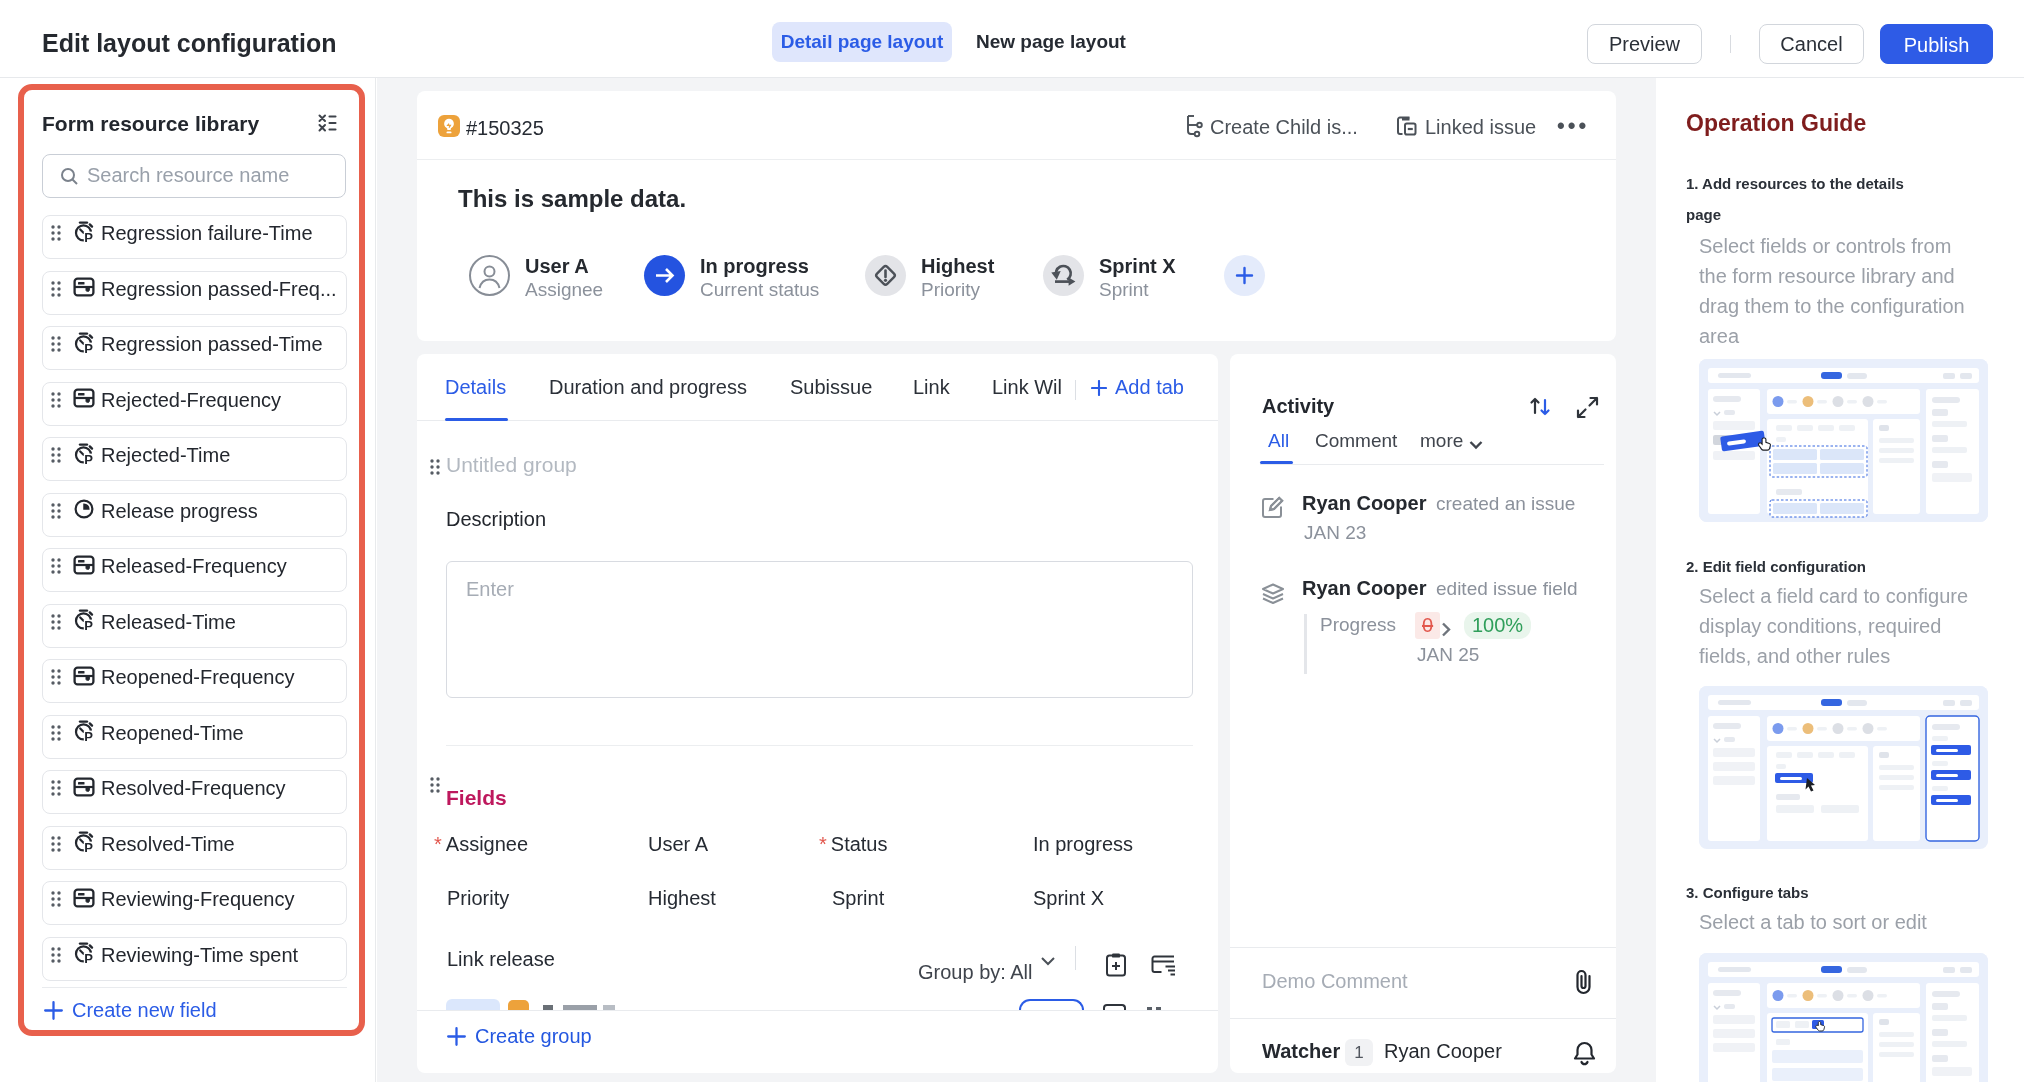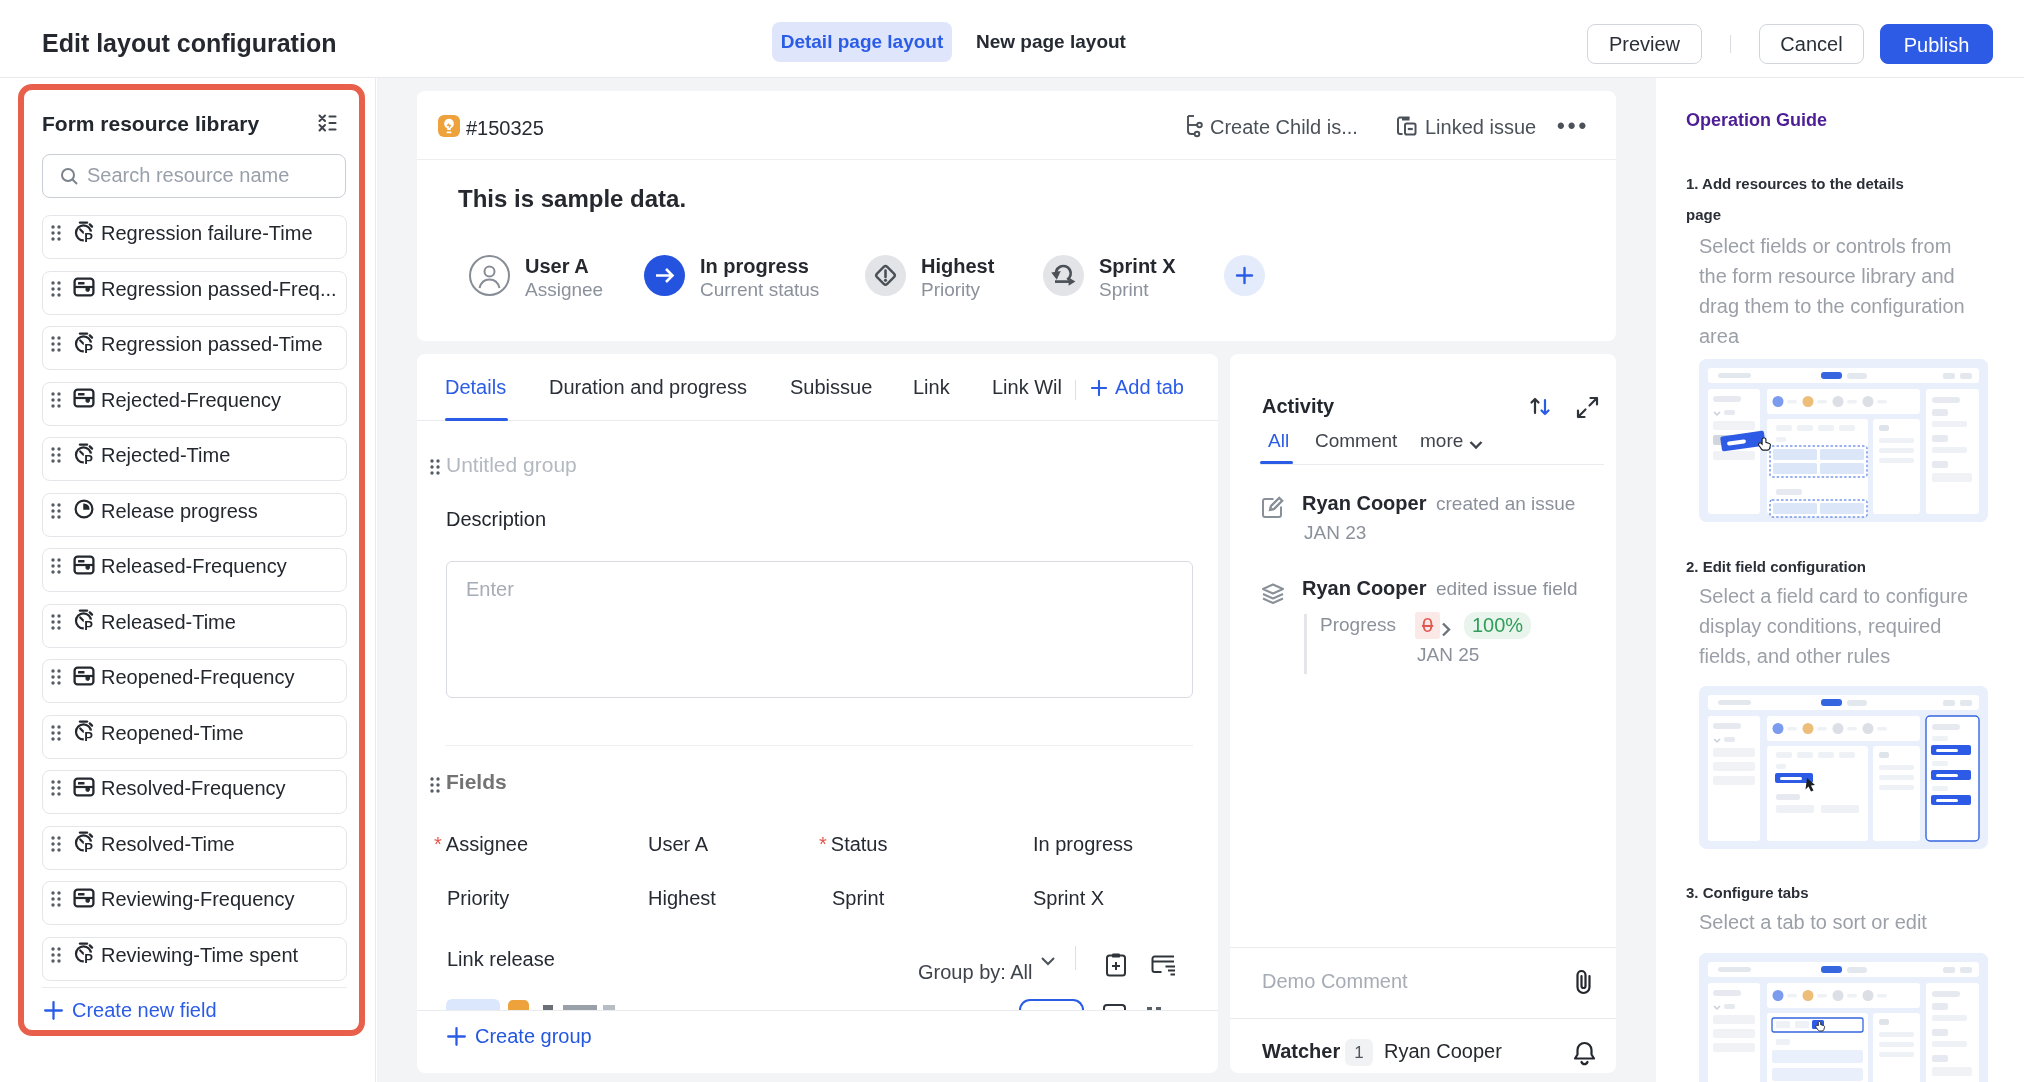--- a/index.html
+++ b/index.html
@@ -56,21 +56,21 @@
 .tab { position:absolute; top:22px; font-size:20px; color:#2b3038; white-space:nowrap; }
 .tab.active { color:#2b5ce6; }
 .tab-underline { position:absolute; left:28px; top:64px; width:63px; height:3px; background:#2b5ce6; border-radius:2px; }
 .addtab-div { position:absolute; left:658px; top:26px; width:1px; height:20px; background:#dcdfe4; }
 .addtab { position:absolute; left:674px; top:22px; font-size:20px; color:#2b5ce6; }
 .untitled { position:absolute; left:29px; top:99px; font-size:21px; color:#b3b9c1; }
 .desc-lab { position:absolute; left:29px; top:154px; font-size:20px; color:#23272e; }
 .desc-box { position:absolute; left:29px; top:207px; width:747px; height:137px; border:1px solid #d8dbe1; border-radius:6px; }
 .desc-box .ph { position:absolute; left:19px; top:16px; font-size:20px; color:#a6acb5; }
 .c2-div { position:absolute; left:29px; top:391px; width:747px; height:1px; background:#eceef0; }
-.fields-lab { position:absolute; left:29px; top:416px; font-size:21px; font-weight:700; color:#737373; }
+.fields-lab { position:absolute; left:29px; top:432px; font-size:21px; font-weight:700; color:#be185d; }
 .frow { position:absolute; font-size:20px; color:#262b33; white-space:nowrap; }
 .ast { color:#e2574d; margin-right:4px; font-size:20px; }
 .glab { color:#3f444c;margin-top:13px; }
 .c2-clip { position:absolute; left:0; top:656px; width:100%; height:1px; background:#e9ebee; }
 .cgroup { position:absolute; left:30px; top:671px; font-size:20px; color:#2457e0; }
 
 
 .act-title { position:absolute; left:32px; top:41px; font-size:20px; font-weight:700; color:#23272e; }
 .act-tabs { position:absolute; left:30px; top:76px; font-size:19px; }
 .act-underline { position:absolute; left:30px; top:107px; width:33px; height:3px; background:#2b5ce6; border-radius:2px; }
@@ -82,21 +82,21 @@
 .a-bar { position:absolute; left:74px; width:3px; background:#e4e6ea; }
 .comment-div { position:absolute; left:0; top:593px; width:100%; height:1px; background:#e9ebee; }
 .comment-ph { position:absolute; left:32px; top:616px; font-size:20px; color:#a6acb5; }
 .watch-div { position:absolute; left:0; top:664px; width:100%; height:1px; background:#e9ebee; }
 .watch-lab { position:absolute; left:32px; top:686px; font-size:20px; font-weight:700; color:#25292f; }
 .watch-badge { position:absolute; left:115px; top:685px; width:28px; height:27px; background:#f1f2f4; border-radius:6px; font-size:17px; color:#51565e; text-align:center; line-height:27px; }
 .watch-name { position:absolute; left:154px; top:686px; font-size:20px; color:#25292f; }
 
 
 .guide { position:absolute; left:1656px; top:78px; width:368px; height:1004px; background:#fff; }
-.g-title { position:absolute; left:30px; top:32px; font-size:18px; font-weight:700; color:#4c1d95; }
+.g-title { position:absolute; left:30px; top:32px; font-size:23px; font-weight:700; color:#7f1d1d; }
 .g-step { position:absolute; left:30px; font-size:15px; font-weight:700; color:#2b3038; line-height:31.4px; width:330px; }
 .g-text { position:absolute; left:43px; font-size:20px; color:#9ba0a8; line-height:30px; width:310px; }
 .illus { position:absolute; left:43px; width:289px; background:#e9effb; border-radius:8px; }
 </style>
 </head>
 <body>
 <div class="page">
 
   <div class="topbar">
     <div class="h1">Edit layout configuration</div>

